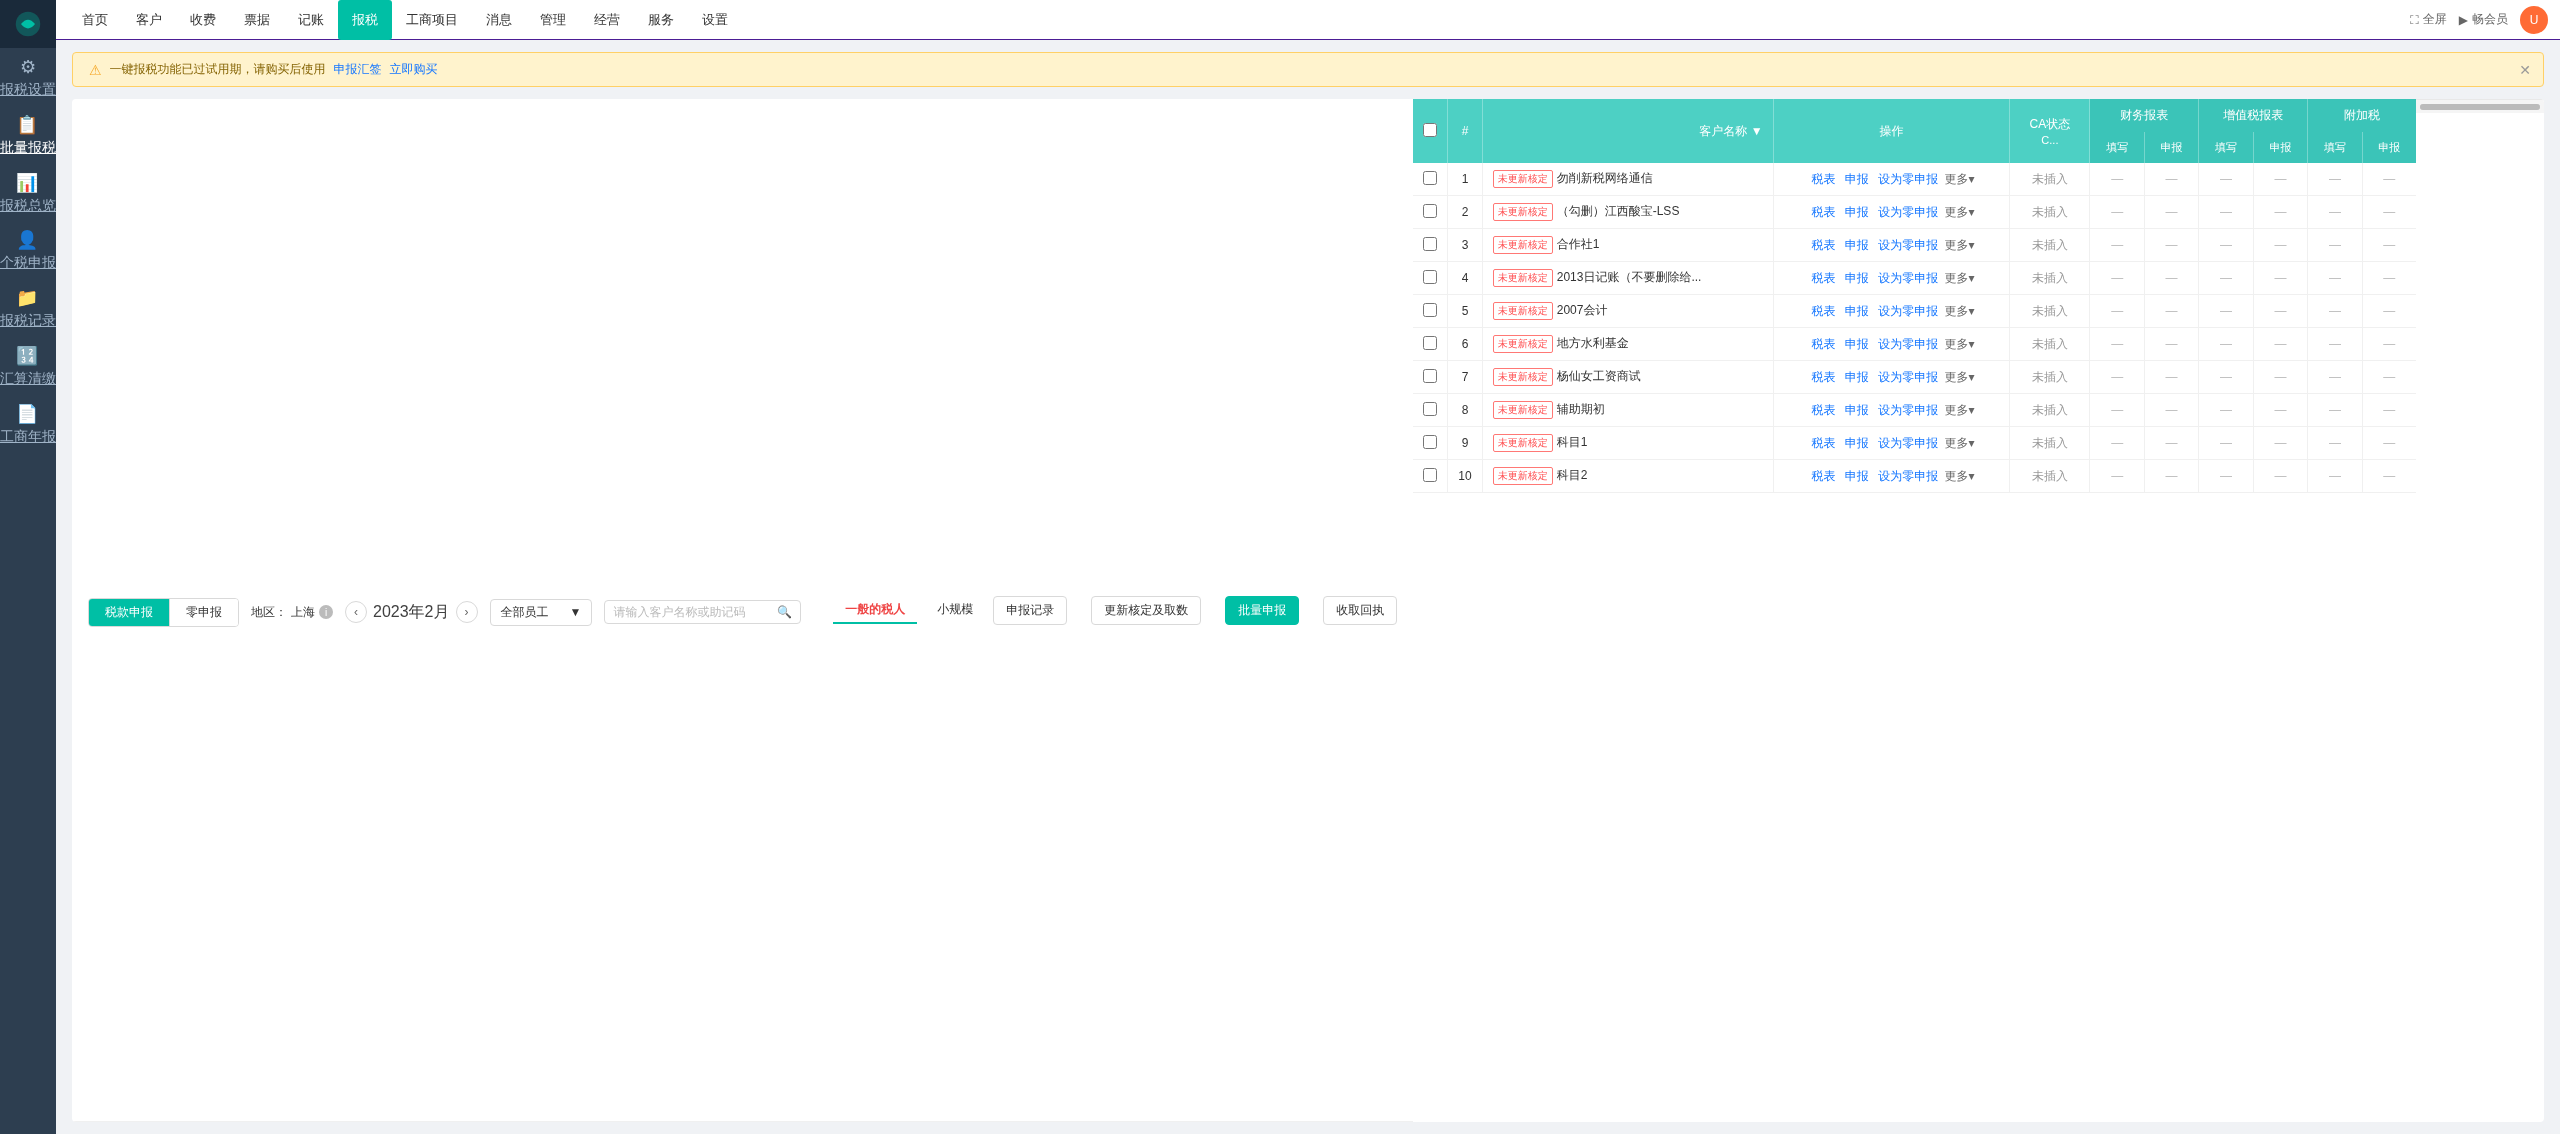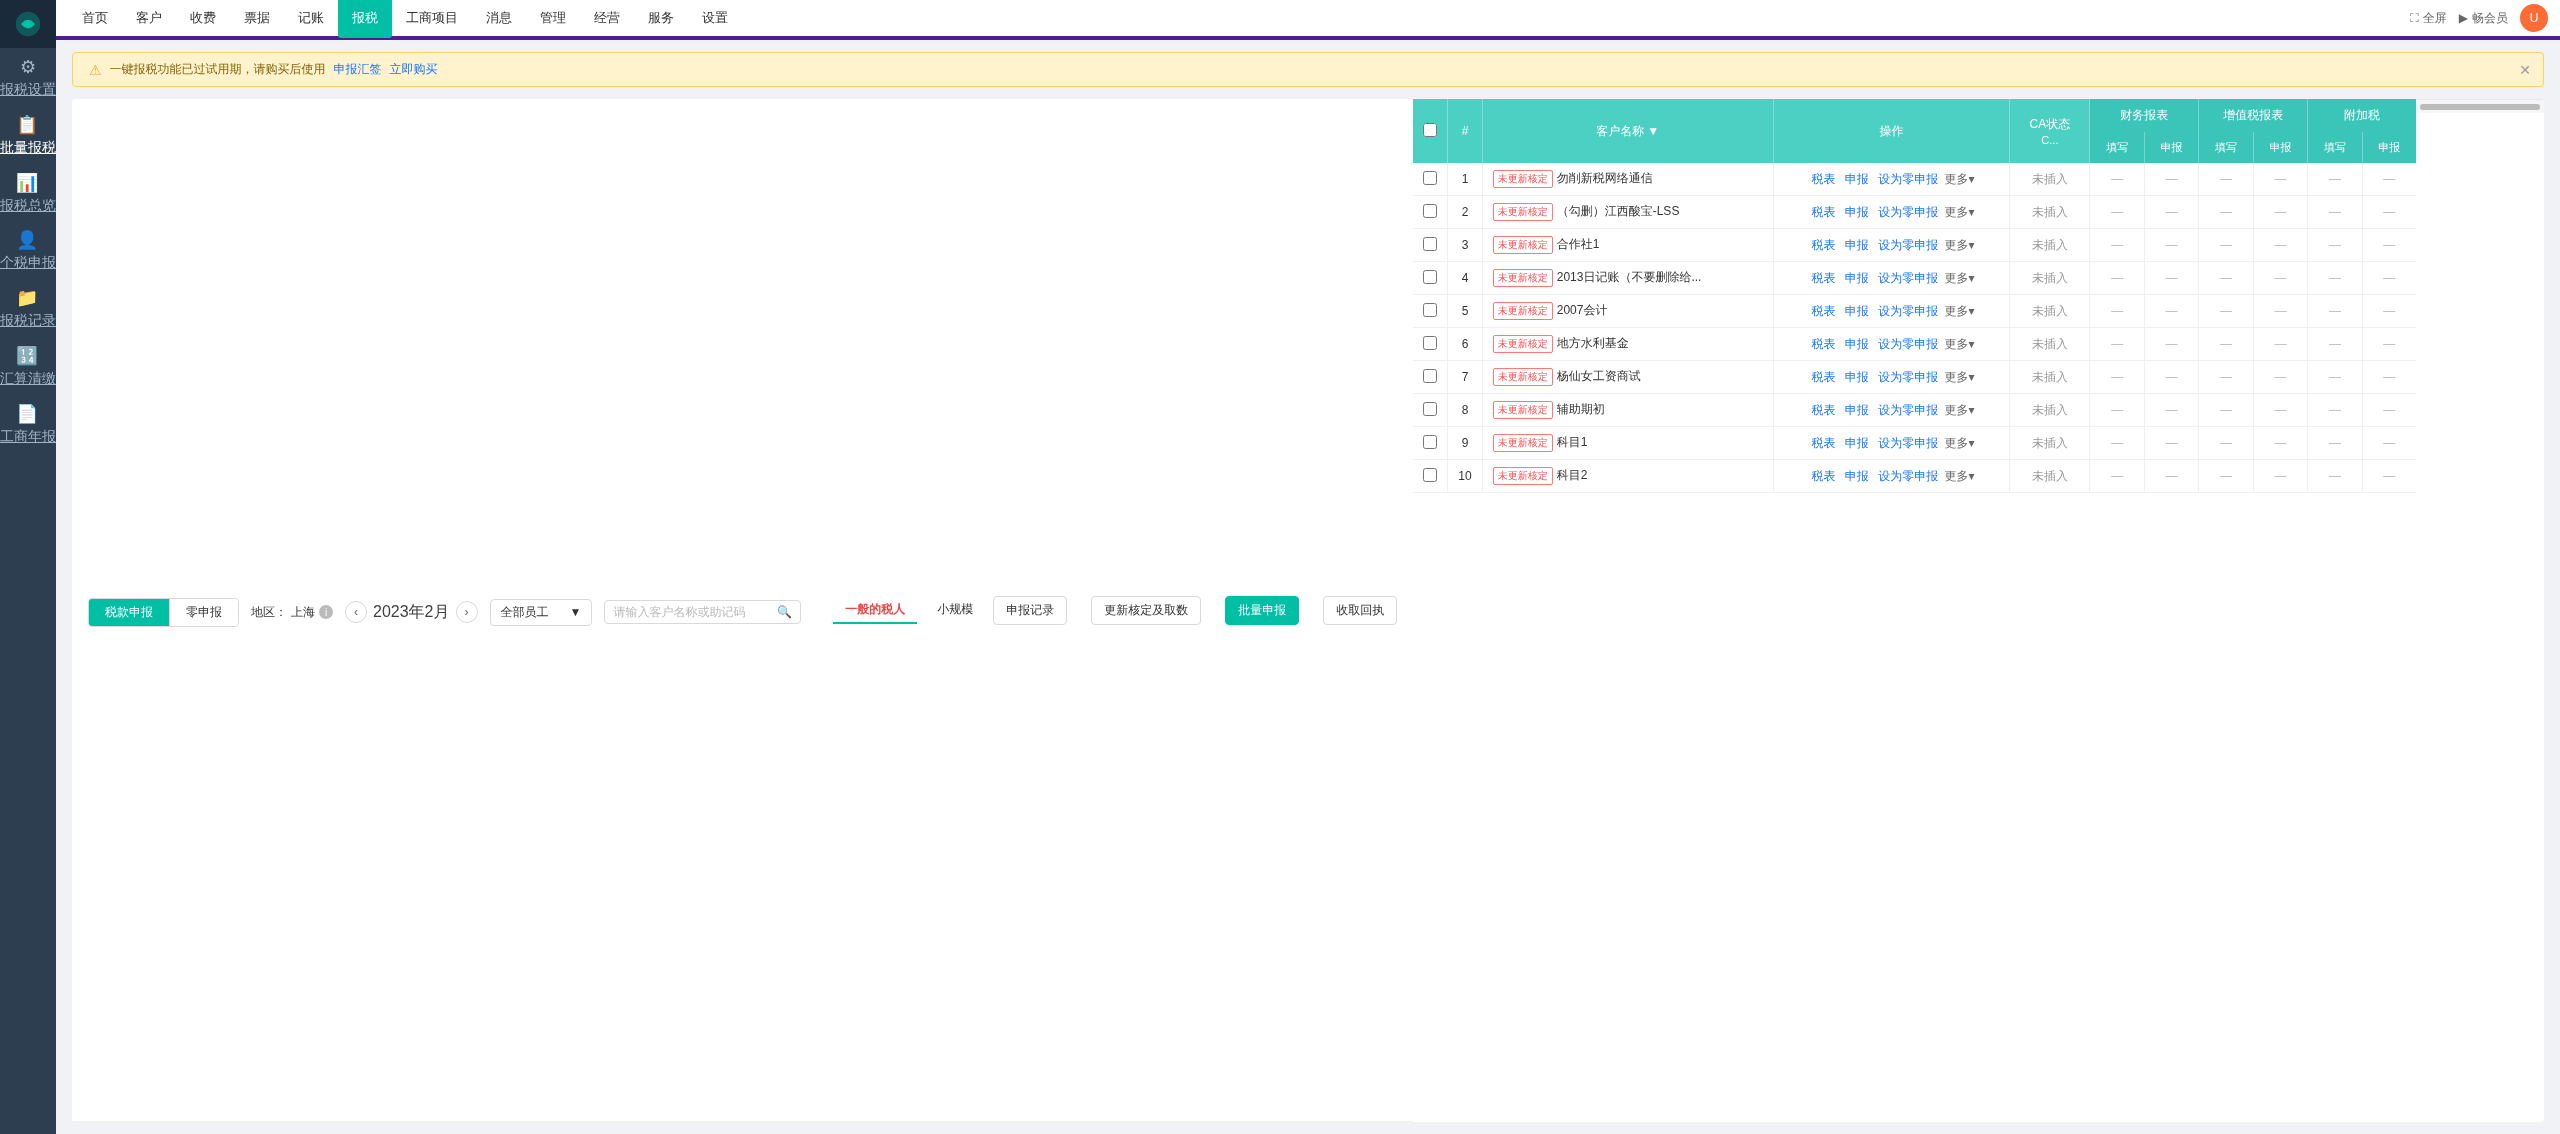--- a/index.html
+++ b/index.html
@@ -49,21 +49,21 @@
       overflow: hidden;
     }
 
     
     .top-nav {
       height: 40px;
       background: #fff;
       display: flex;
       align-items: center;
       padding: 0 12px;
-      border-bottom: 4px solid #4c1d95;
+      border-bottom: 1px solid #4c1d95;
       flex-shrink: 0;
     }
     .nav-item {
       padding: 0 14px;
       height: 40px;
       display: flex;
       align-items: center;
       color: #333;
       cursor: pointer;
       font-size: 13px;
@@ -307,21 +307,21 @@
       border-radius: 3px;
     }
 
     
     .cb { width: 14px; height: 14px; cursor: pointer; }
 
     
     .th-sub { font-size: 11px; }
     .col-num { width: 30px; }
     .col-check { width: 30px; }
-    .col-name { min-width: 160px; text-align: center; font-family: Liberation Serif, serif; }
+    .col-name { min-width: 160px; text-align: right; }
     .col-op { min-width: 160px; }
     .col-ca { width: 80px; }
   </style>
 </head>
 <body>
 
 <div class="sidebar">
   <div class="sidebar-logo">
     <svg viewBox="0 0 32 32" fill="none">
       <circle cx="16" cy="16" r="14" fill="#00bfa5" opacity="0.3"></circle>

